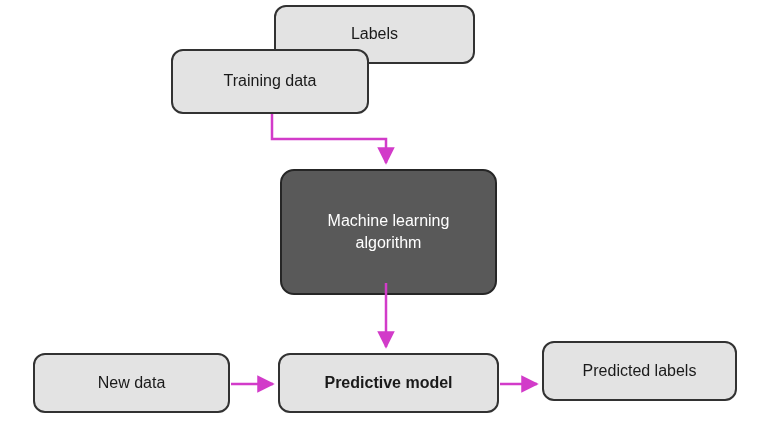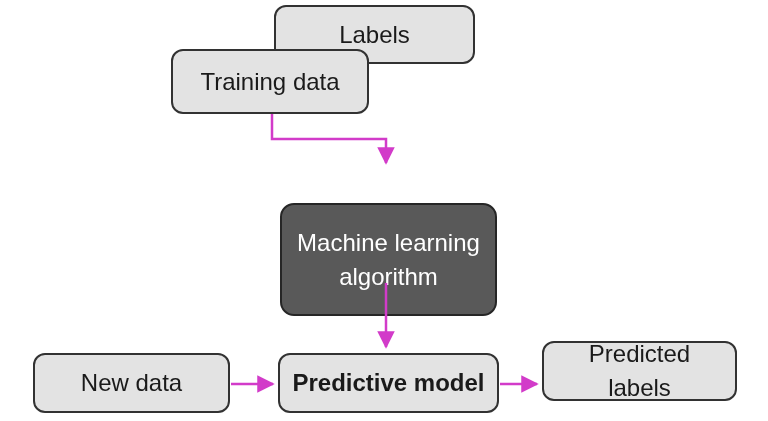--- a/index.html
+++ b/index.html
@@ -16,34 +16,34 @@
   .node {
     position: absolute;
     border: 2px solid var(--box-border, #323232);
     border-radius: 12px;
     background: var(--box-fill, #e3e3e3);
     color: var(--text, #1a1a1a);
     display: flex;
     align-items: center;
     justify-content: center;
     text-align: center;
-    font-size: 24px;
+    font-size: 16px;
     line-height: 1.4;
     padding: 0 12px;
   }
   .node.dark {
     background: var(--dark-box-fill, #595959);
     border-color: var(--dark-box-border, #262626);
     color: var(--dark-box-text, #ffffff);
     border-radius: 14px;
   }
   
   #node-labels          { left: 274px; top: 5px;   width: 201px; height: 59px; }
   #node-training-data   { left: 171px; top: 49px;  width: 198px; height: 65px; }
-  #node-ml-algorithm    { left: 280px; top: 169px; width: 217px; height: 113px; margin-top: 34px; }
+  #node-ml-algorithm    { left: 280px; top: 169px; width: 217px; height: 126px; }
   #node-new-data        { left: 33px;  top: 353px; width: 197px; height: 60px; }
   #node-predictive-model{ left: 278px; top: 353px; width: 221px; height: 60px; font-weight: bold; }
   #node-predicted-labels{ left: 542px; top: 341px; width: 195px; height: 60px; }
 
   svg.edges {
     position: absolute;
     left: 0; top: 0;
     width: 768px; height: 421px;
     pointer-events: none;
   }

